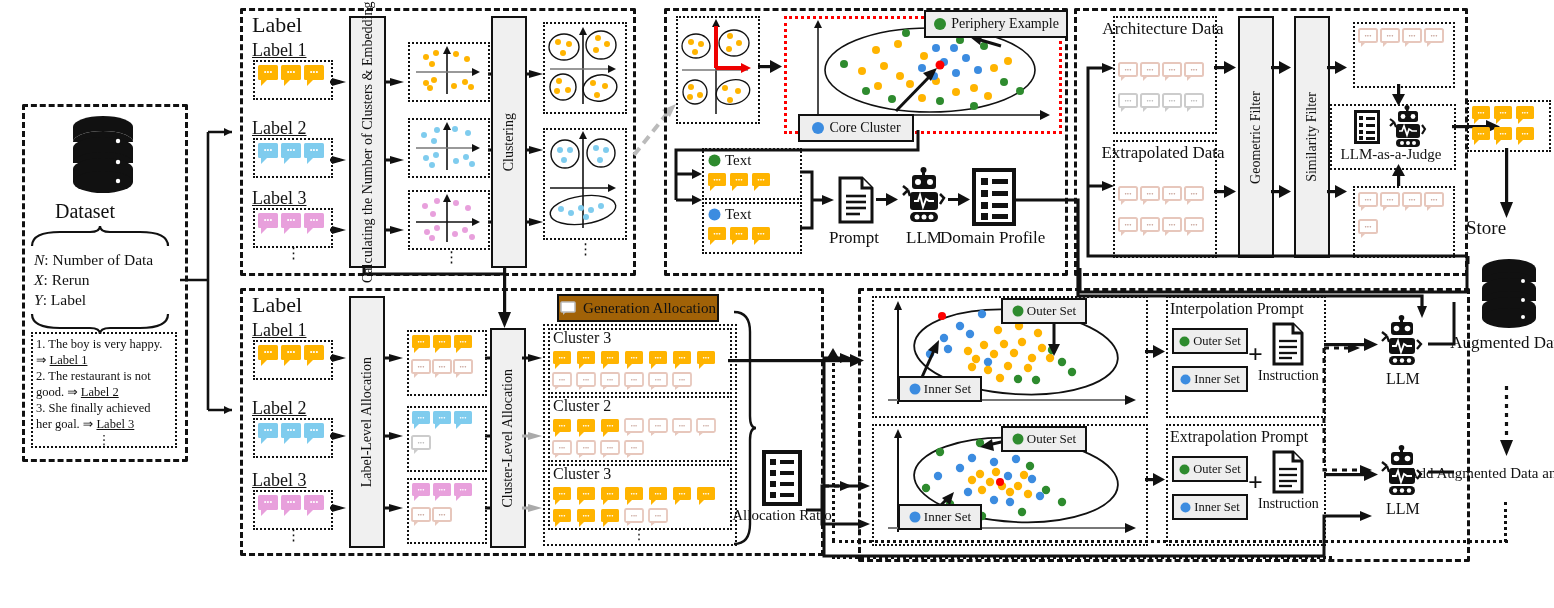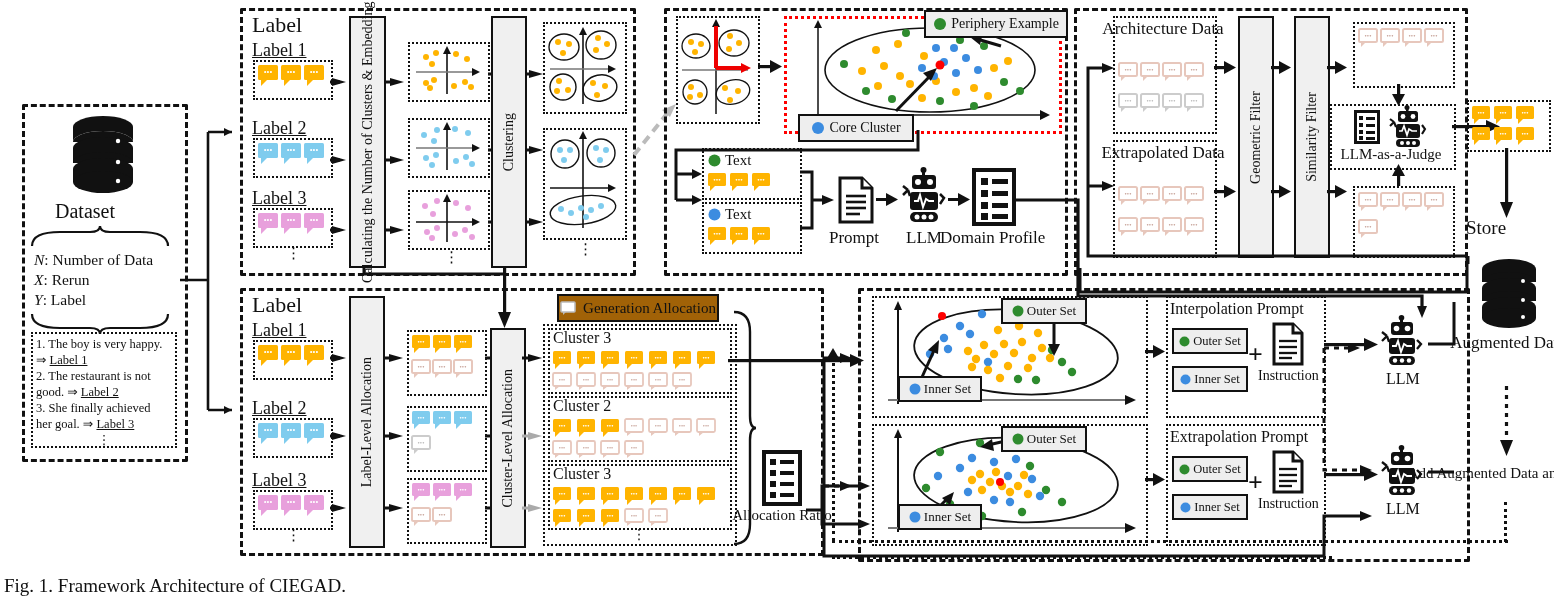--- a/index.html
+++ b/index.html
@@ -1381,15 +1381,14 @@
     <polygon points="56,46 44,41 44,51" fill="#111"></polygon>
   </svg>
   <svg class="abs" style="left:820px;top:300px;" width="506" height="264">
     <path d="M504,256 L4,256 L4,58 L24,58" stroke="#111" stroke-width="3" fill="none"></path>
     <polygon points="32,58 20,53 20,63" fill="#111"></polygon>
     <path d="M4,186 L24,186" stroke="#111" stroke-width="3" fill="none" stroke-dasharray="5,5"></path>
     <polygon points="32,186 20,181 20,191" fill="#111"></polygon>
   </svg>
   <div class="abs dotlineh" style="left:832px;top:556px;width:500px;"></div>
 
-  <div class="cap">Fig. 1.  Framework Architecture of CIEGAD.</div>
 
 </div>
 
 </body></html>

